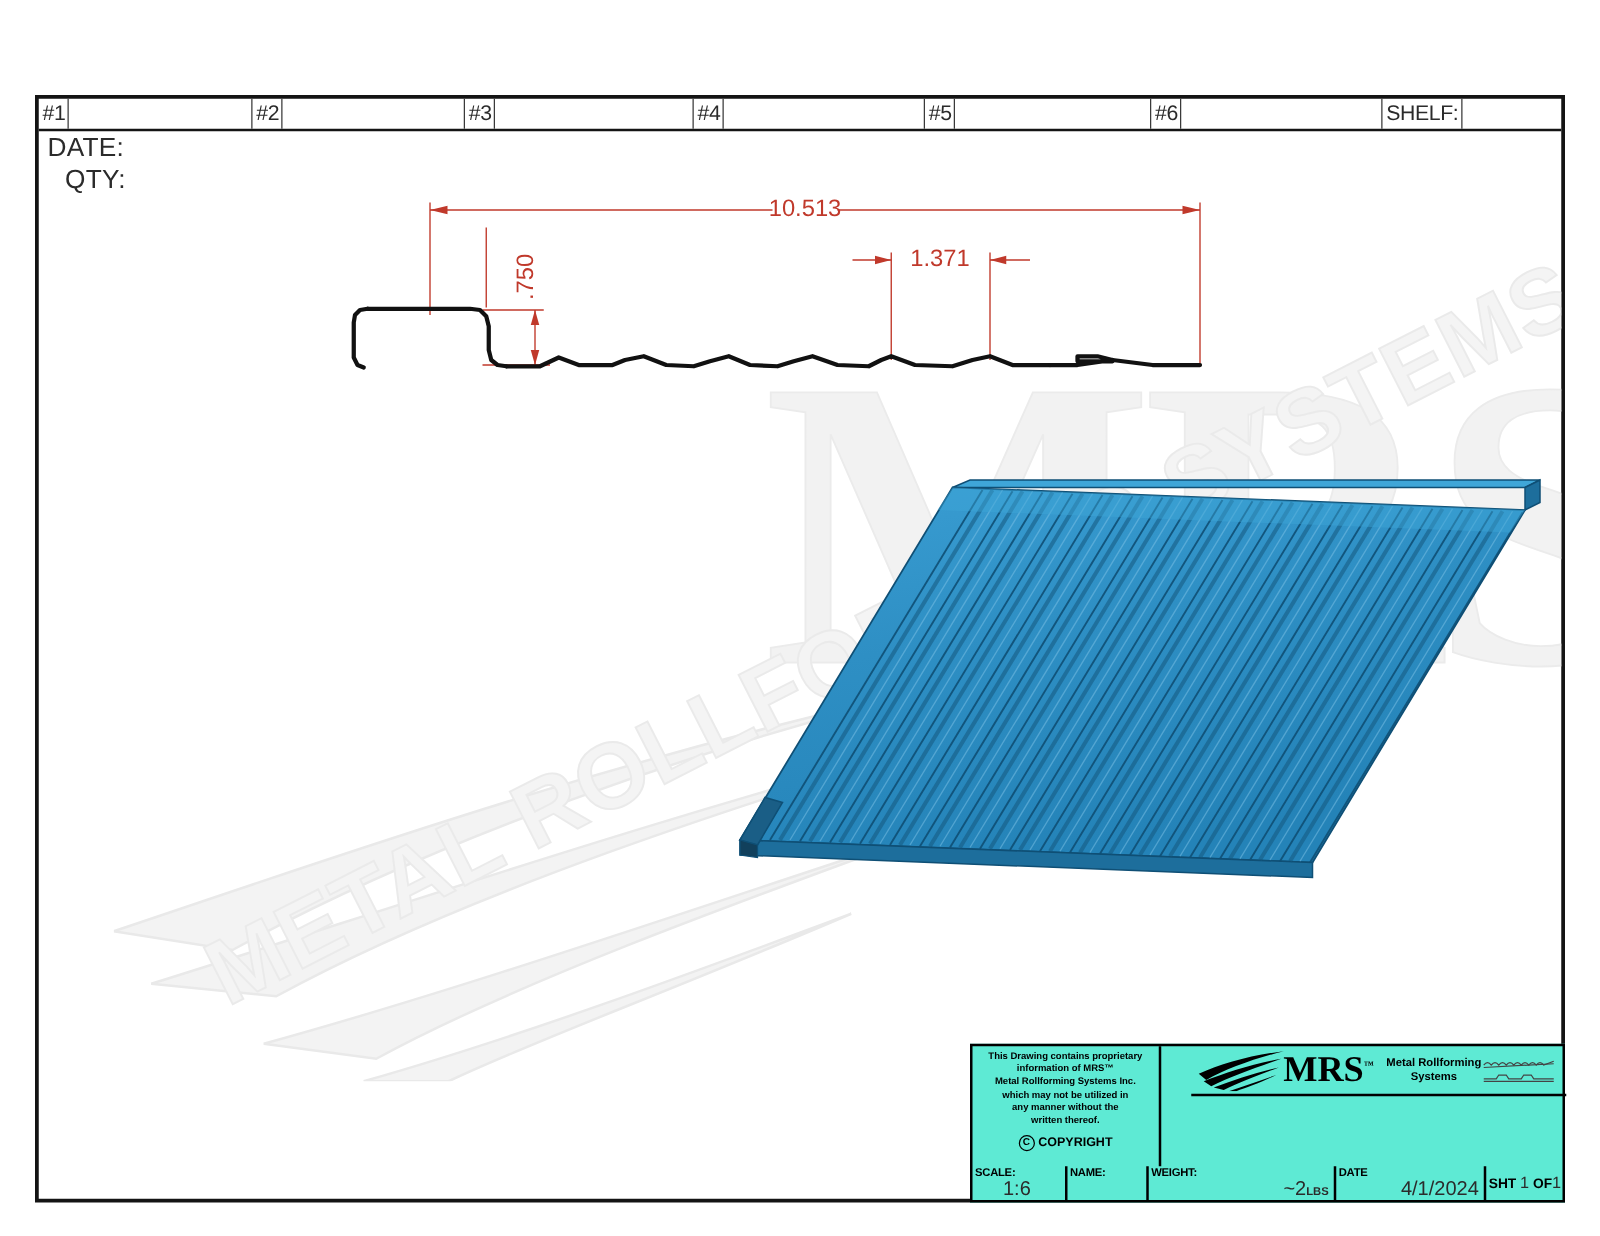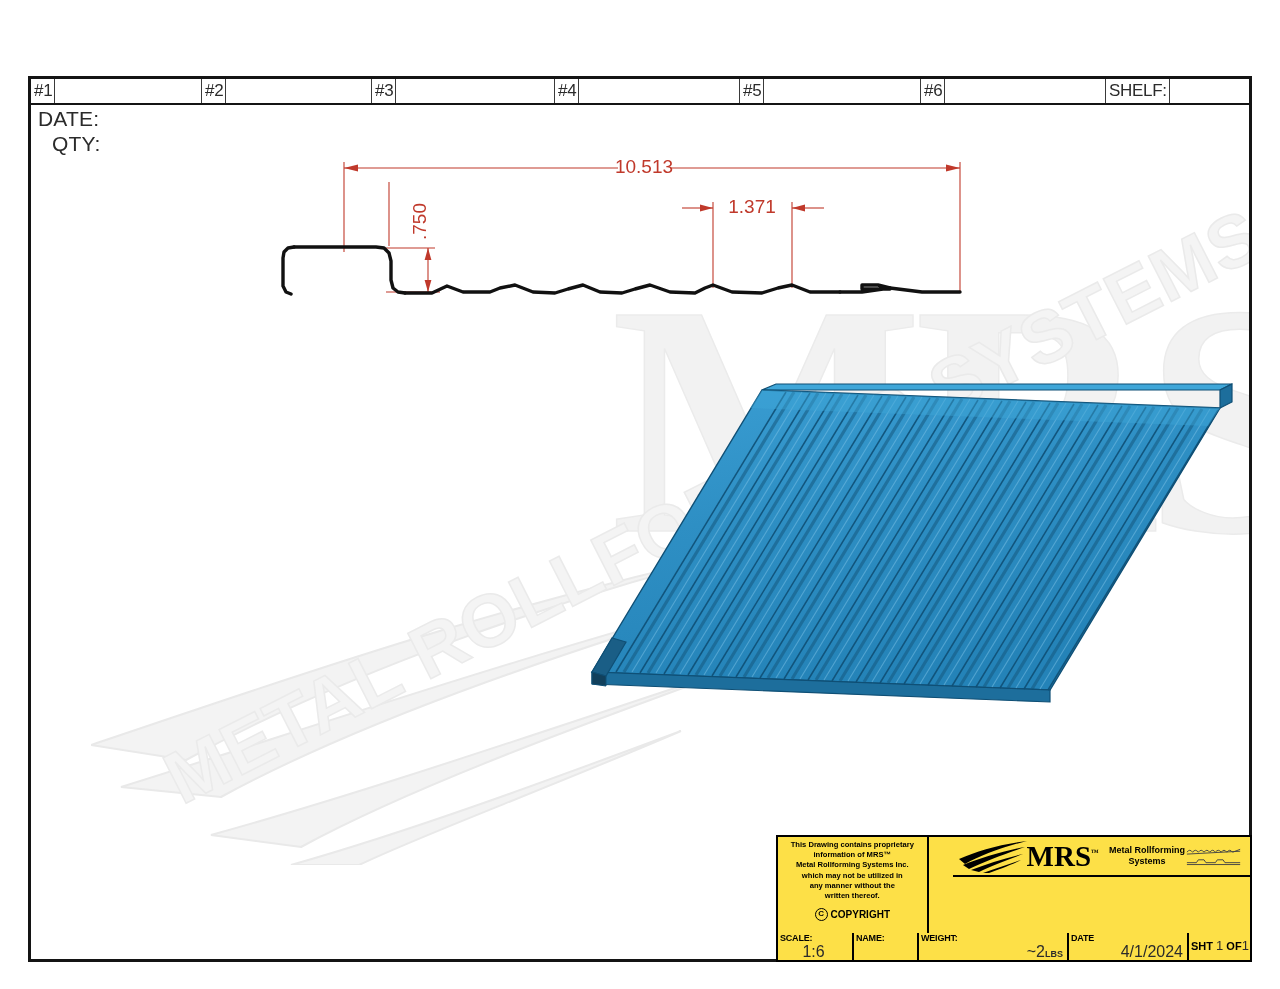--- a/index.html
+++ b/index.html
@@ -144,21 +144,21 @@
 
   
   .titleblock {
     position: absolute;
     left: 776px;
     top: 835px;
     width: 476px;
     height: 127px;
     border: 2.5px solid #000;
     box-sizing: border-box;
-    background: #fde047;
+    background: #5eead4;
     display: flex;
     flex-direction: column;
     z-index: 8;
   }
   .tb-main {
     display: flex;
     flex: 1 1 auto;
     min-height: 0;
   }
   .tb-notice {
@@ -194,21 +194,21 @@
     border: 1px solid #000;
     border-radius: 50%;
     font-size: 8px;
     line-height: 10px;
     text-align: center;
     font-weight: 700;
   }
   .tb-right {
     flex: 1 1 auto;
     display: flex;
-    flex-direction: column;
+    flex-direction: row;
     min-width: 0;
     margin-left: 24px;
   }
   .tb-logorow {
     height: 40px;
     border-bottom: 2.5px solid #000;
     display: flex;
     align-items: center;
     box-sizing: border-box;
   }

